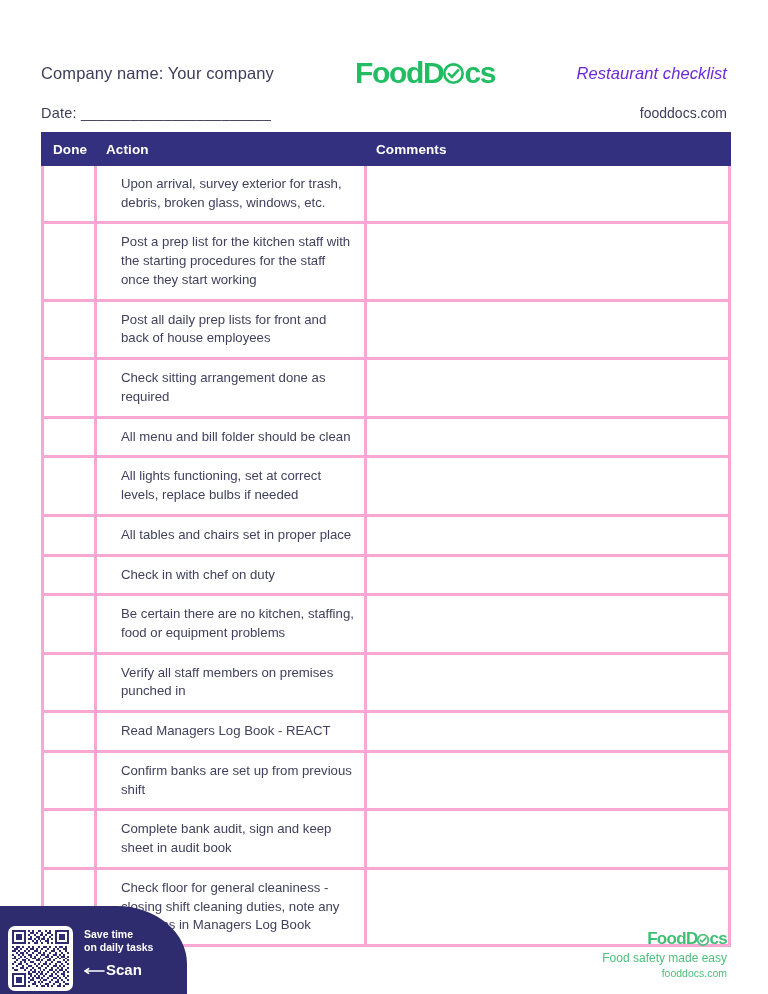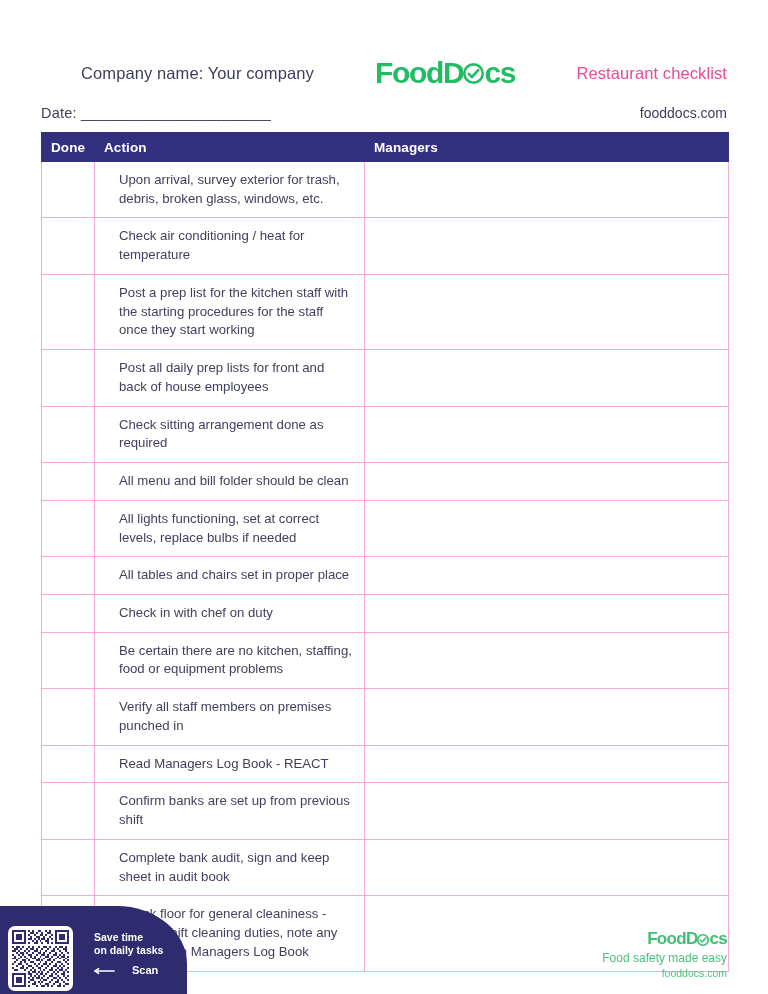--- a/index.html
+++ b/index.html
@@ -26,21 +26,20 @@
   
   .header-row {
     position: absolute;
     left: 41px;
     right: 41px;
     top: 56px;
     height: 34px;
     display: flex;
     align-items: center;
     justify-content: space-between;
-    margin-left: 40px;
   }
   .company-name {
     font-size: 16.5px;
     color: #3d3d5c;
     white-space: nowrap;
     letter-spacing: .1px;
   }
   .brand-logo {
     display: flex;
     align-items: center;
@@ -55,23 +54,24 @@
     display: inline-block;
     width: 21px;
     height: 21px;
     position: relative;
     margin: 0 0px 0 0px;
     vertical-align: middle;
   }
   .brand-logo .tick-o svg { display: block; width: 21px; height: 21px; }
   .doc-title {
     font-size: 16.5px;
-    color: #ec4899;
+    color: #6d28d9;
     white-space: nowrap;
     letter-spacing: .1px;
+    font-style: italic;
   }
 
   .subheader-row {
     position: absolute;
     left: 41px;
     right: 41px;
     top: 102px;
     height: 22px;
     display: flex;
     align-items: center;
@@ -93,21 +93,21 @@
   .checklist-table {
     position: absolute;
     left: 41px;
     top: 132px;
     width: 687px;
     border-collapse: collapse;
     table-layout: fixed;
   }
   .checklist-table th,
   .checklist-table td {
-    border: 1px solid #f9a8d4;
+    border: 3px solid #f9a8d4;
     vertical-align: middle;
     text-align: left;
   }
   .checklist-table thead th {
     background: #33307f;
     border-color: #33307f;
     color: #ffffff;
     font-size: 13.5px;
     font-weight: 700;
     height: 28px;
@@ -147,37 +147,37 @@
     height: 65px;
     background: #ffffff;
     border-radius: 7px;
     margin-left: 26px;
     padding: 4px;
     box-sizing: border-box;
     flex: 0 0 auto;
   }
   .qr-box svg { display: block; width: 100%; height: 100%; }
   .qr-text {
-    margin-left: 21px;
+    margin-left: 11px;
     color: #ffffff;
     line-height: 1.25;
     padding-bottom: 8px;
   }
   .qr-text .qr-line {
     font-size: 10.5px;
     font-weight: 700;
     white-space: nowrap;
   }
   .qr-scan {
     margin-top: 7px;
-    font-size: 11px;
+    font-size: 15px;
     font-weight: 700;
     display: flex;
     align-items: center;
-    gap: 16px;
+    gap: 0;
     white-space: nowrap;
   }
   .qr-scan .arrow-ic { display: inline-block; width: 22px; height: 8px; }
   .qr-scan .arrow-ic svg { display: block; }
 
   
   .footer-brand {
     position: absolute;
     right: 41px;
     bottom: 14px;
@@ -239,32 +239,27 @@
   <table class="checklist-table">
     <colgroup>
       <col class="col-done">
         <col class="col-action">
         <col class="col-comm">
     </colgroup>
     <thead>
       <tr>
         <th>Done</th>
         <th>Action</th>
-        <th>Managers</th>
+        <th>Comments</th>
       </tr>
     </thead>
     <tbody id="table-body">
         <tr>
           <td class="cell-done"></td>
           <td class="cell-action">Upon arrival, survey exterior for trash, debris, broken glass, windows, etc.</td>
-          <td class="cell-comment"></td>
-        </tr>
-        <tr>
-          <td class="cell-done"></td>
-          <td class="cell-action">Check air conditioning / heat for temperature</td>
           <td class="cell-comment"></td>
         </tr>
         <tr>
           <td class="cell-done"></td>
           <td class="cell-action">Post a prep list for the kitchen staff with the starting procedures for the staff once they start working</td>
           <td class="cell-comment"></td>
         </tr>
         <tr>
           <td class="cell-done"></td>
           <td class="cell-action">Post all daily prep lists for front and back of house employees</td>

